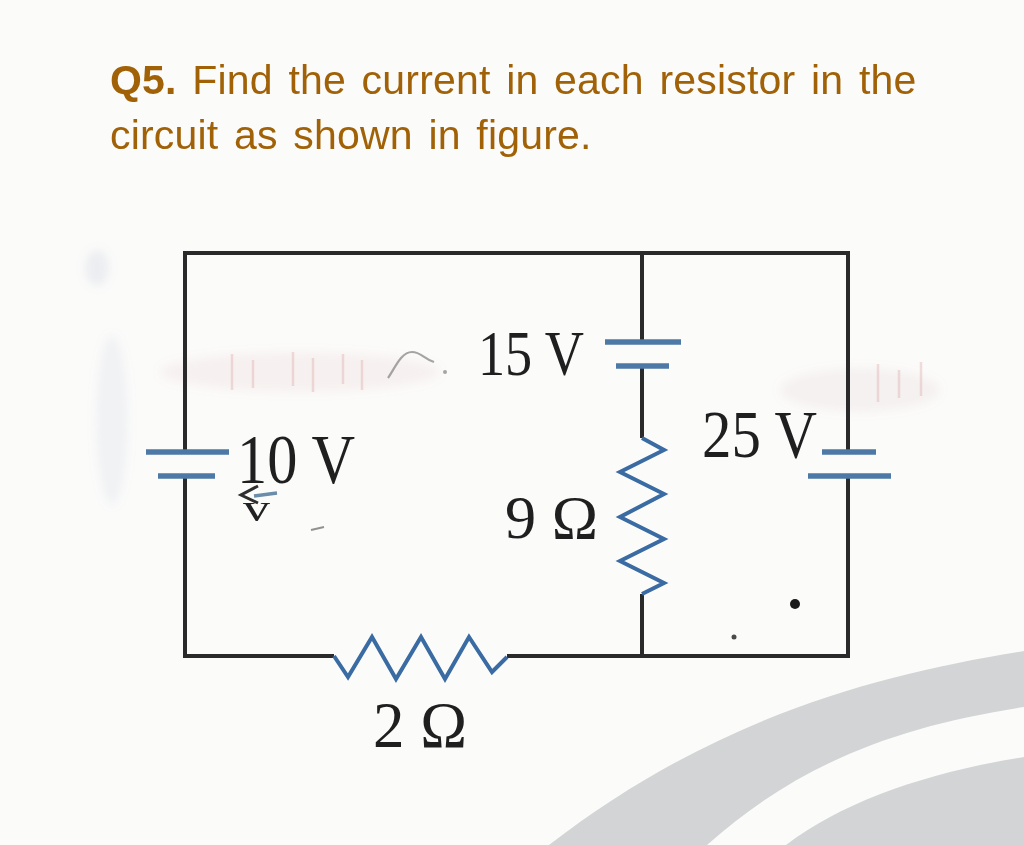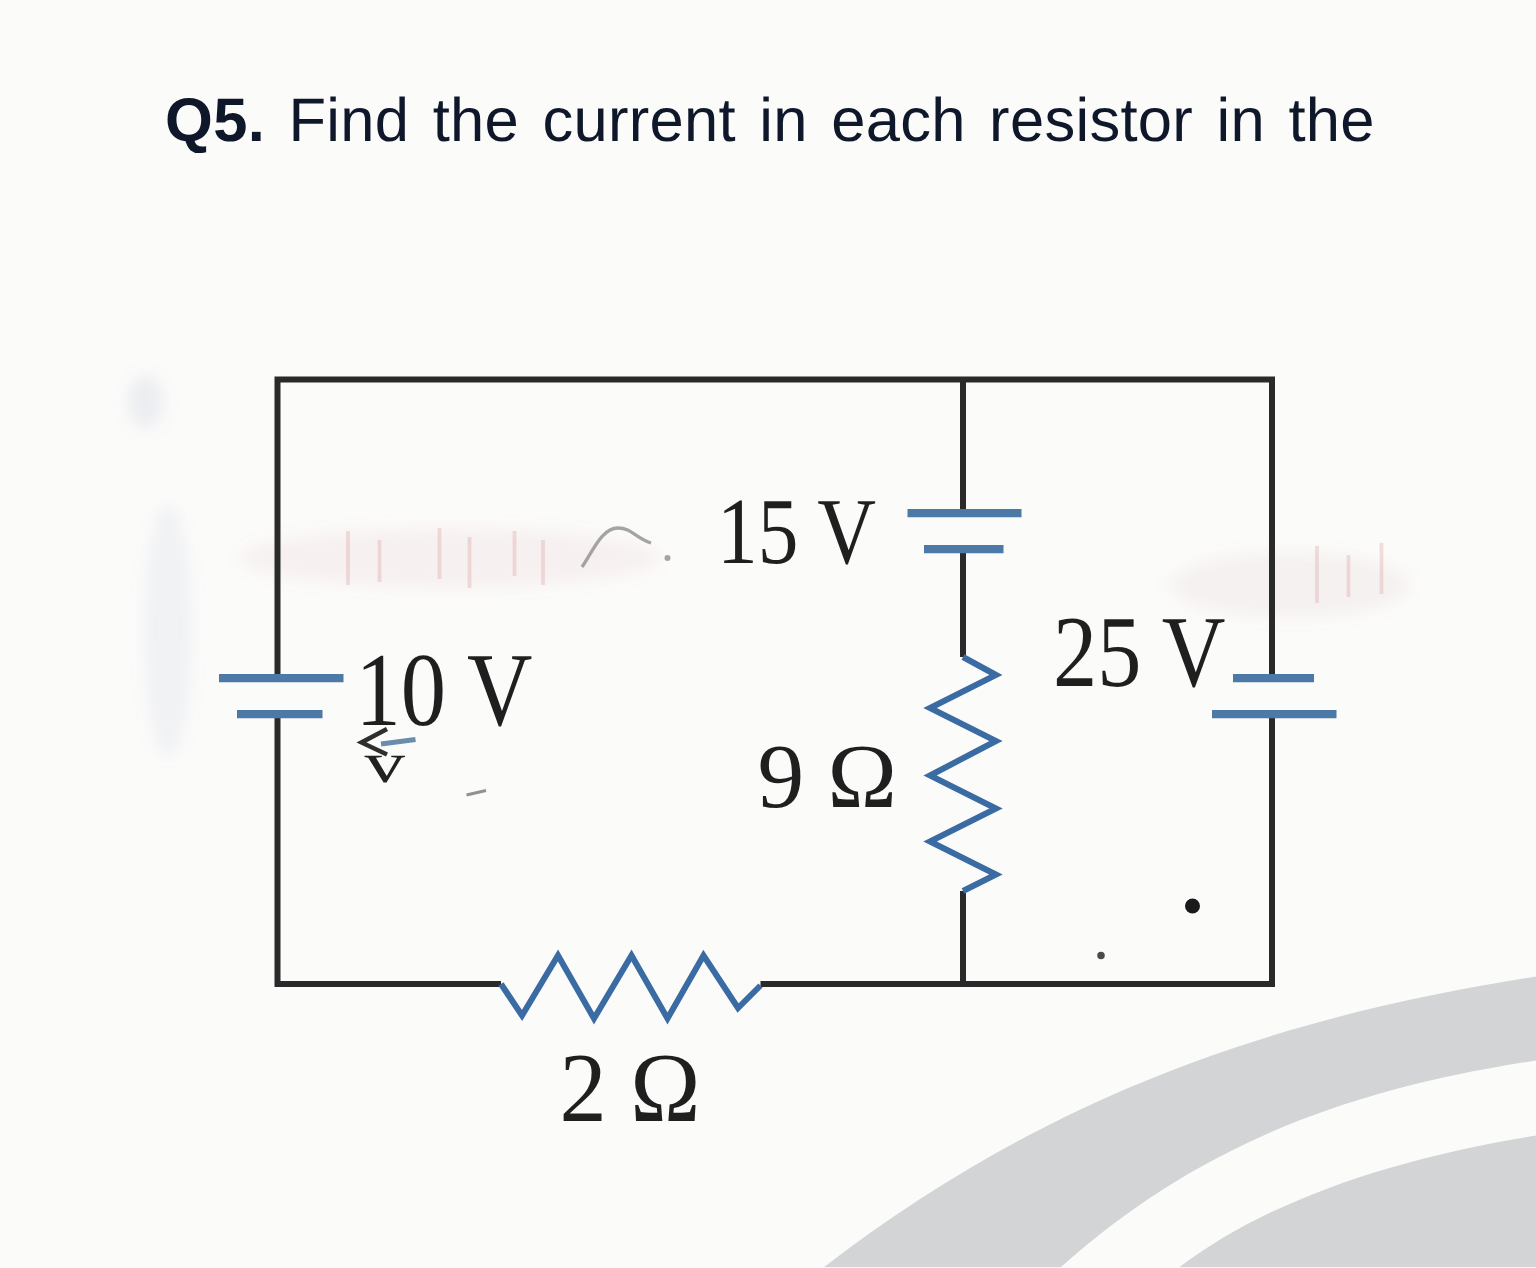--- a/index.html
+++ b/index.html
@@ -7,21 +7,21 @@
     width:1024px;height:845px;
     background:#fbfbfa;
     overflow:hidden;
     position:relative;
     font-family:"Liberation Sans", sans-serif;
   }
   .question{
     position:absolute;
     left:110px; top:53px; width:870px;
     font-size:41px; line-height:55px;
-    color:#0f172a;
+    color:#a16207;
     word-spacing:4px;
     letter-spacing:0.2px;
   }
   .q-num{ font-weight:700; }
   .fig-svg{
     position:absolute; left:0; top:0;
   }
   .circ-label{
     font-family:"Liberation Serif", serif;
     fill:#1f1f1f;
@@ -29,20 +29,21 @@
   .annot-v{
     font-family:"Liberation Serif", serif;
     fill:#222222;
   }
 </style>
 </head>
 <body>
 
 <div class="question">
   <div class="q-line"><span class="q-num">Q5.</span> <span>Find the current in each resistor in the</span></div>
+  <div class="q-line">circuit as shown in figure.</div>
 </div>
 
 <svg class="fig-svg" width="1024" height="845" viewBox="0 0 1024 845">
 
   <defs>
     <filter id="soft" x="-50%" y="-50%" width="200%" height="200%">
       <feGaussianBlur stdDeviation="5"></feGaussianBlur>
     </filter>
   </defs>
 

